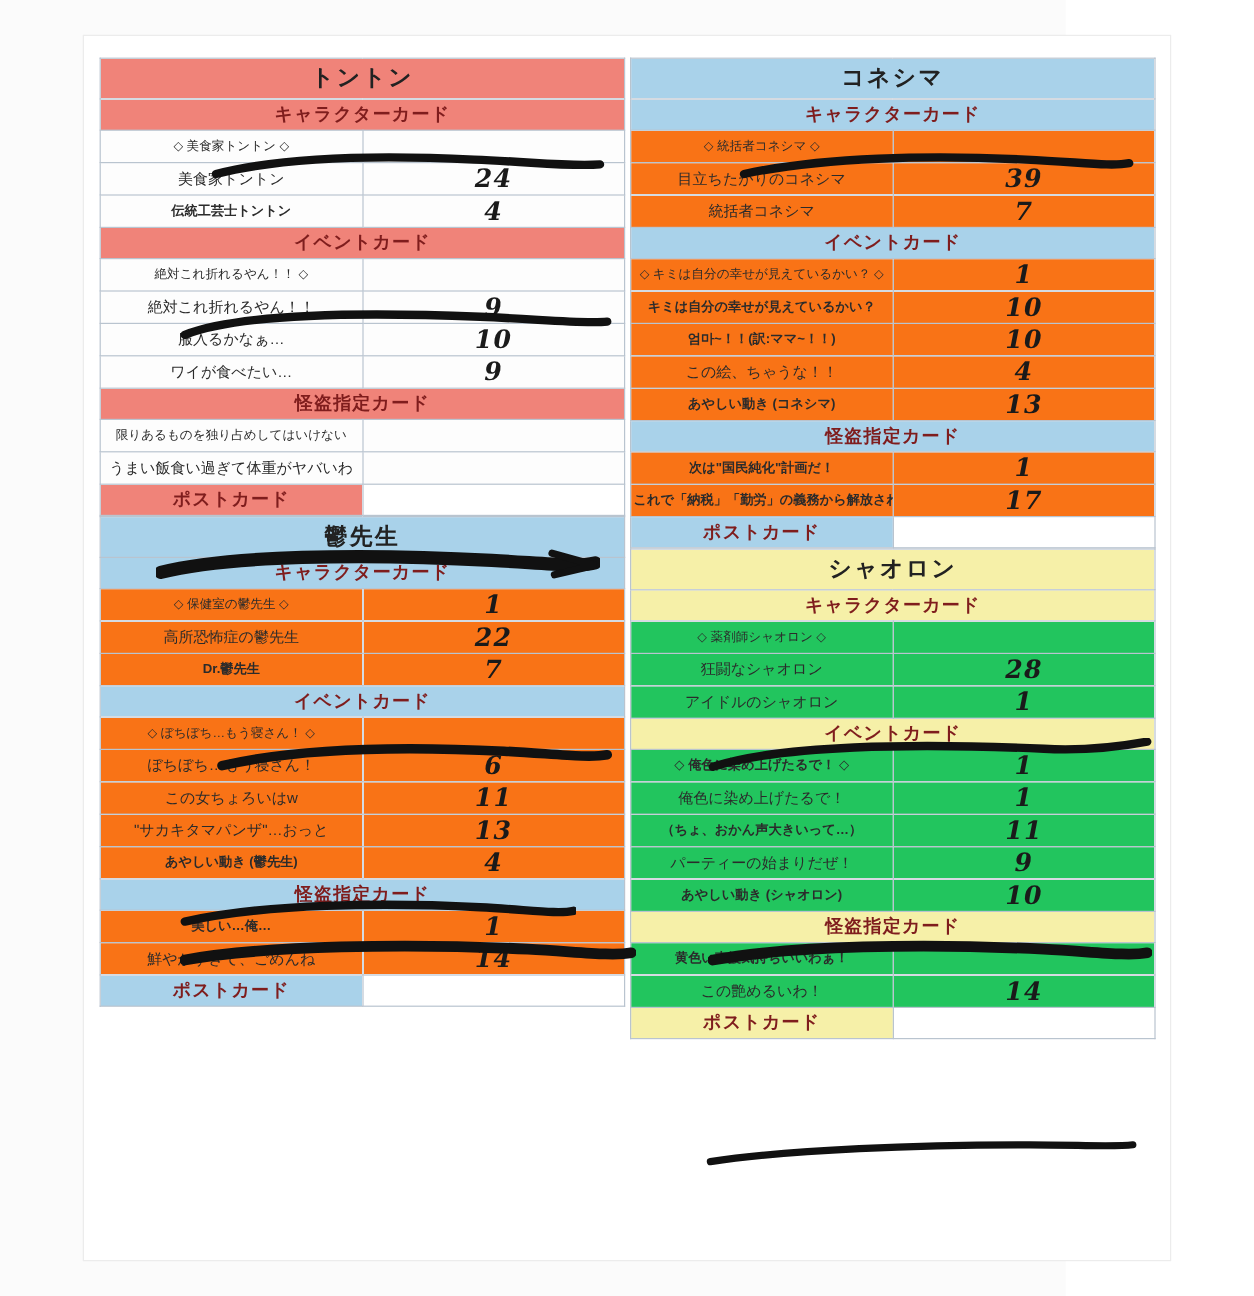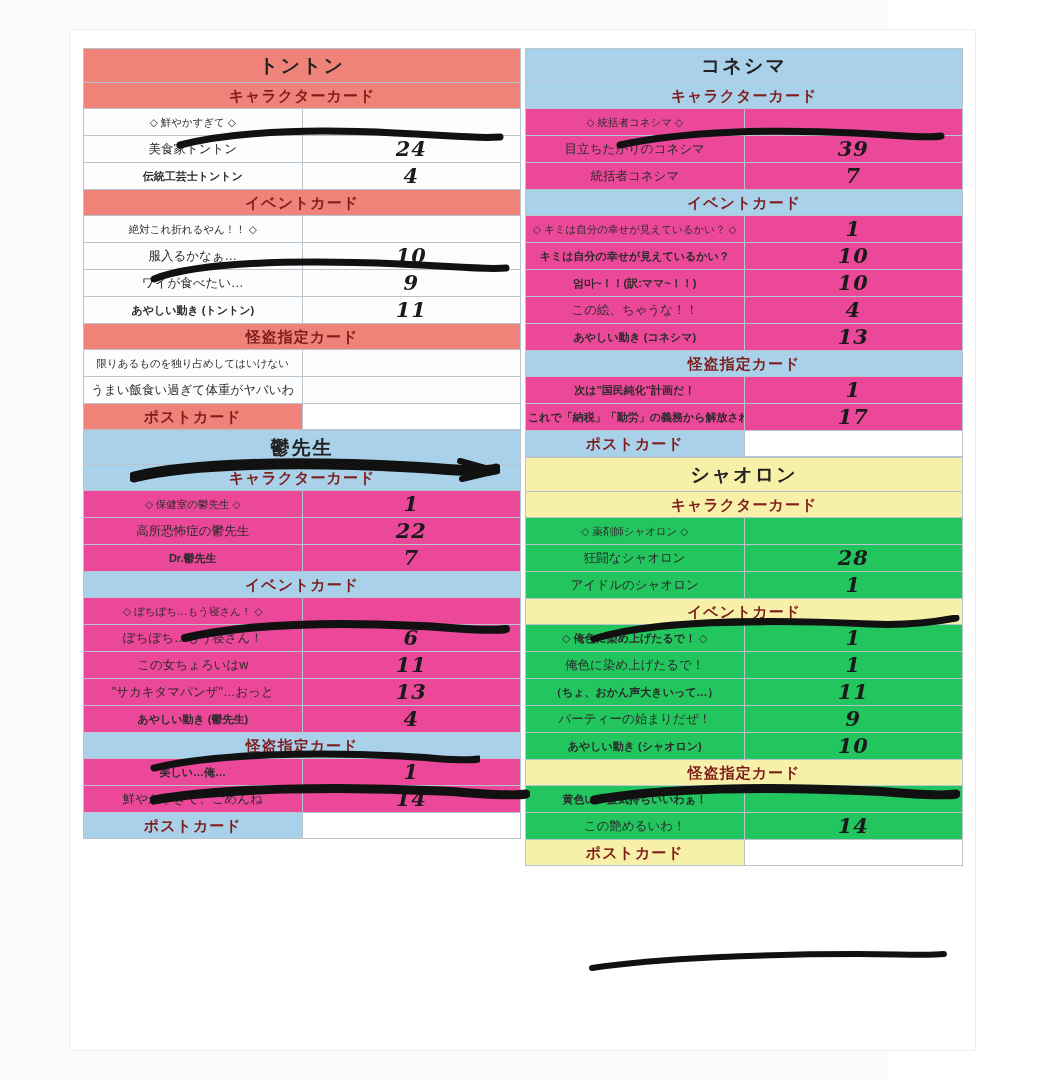--- a/index.html
+++ b/index.html
@@ -43,21 +43,21 @@
   }
   .hdr-sec td{
     height:25px;line-height:25px;
     font-size:15px;font-weight:bold;color:#7f1d1d;
     letter-spacing:1px;
   }
   .red{background:#f08379;}
   .blue{background:#a9d2ea;}
   .yellow{background:#f6f0a8;}
   .rowlight{background:#fdfdfd;}
-  .rowtint{background:#ec4899;}
+  .rowtint{background:#f97316;}
   .rowtint2{background:#22c55e;}
   .small{font-size:11px;font-weight:bold;}
   .tiny{font-size:10.5px;}
 
   
   .hand{
     font-family:"DejaVu Serif","Liberation Serif",serif;
     font-size:21px;
     color:#1a1a1a;
     font-style:italic;
@@ -82,50 +82,50 @@
 
         <table>
           <tbody>
               <tr class="hdr-main">
             <td class="red" colspan="2">トントン</td>
           </tr>
           <tr class="hdr-sec">
             <td class="red" colspan="2">キャラクターカード</td>
           </tr>
           <tr class="rowlight">
-            <td class="lbl tiny">◇ 鮮やかすぎて ◇</td>
+            <td class="lbl tiny">◇ 美食家トントン ◇</td>
             <td class="num hand"></td>
           </tr>
           <tr class="rowlight">
             <td class="lbl">美食家トントン</td>
             <td class="num hand">24</td>
           </tr>
           <tr class="rowlight">
             <td class="lbl small">伝統工芸士トントン</td>
             <td class="num hand">4</td>
           </tr>
 
           <tr class="hdr-sec">
             <td class="red" colspan="2">イベントカード</td>
           </tr>
           <tr class="rowlight">
             <td class="lbl tiny">絶対これ折れるやん！！ ◇</td>
             <td class="num hand"></td>
           </tr>
           <tr class="rowlight">
+            <td class="lbl">絶対これ折れるやん！！</td>
+            <td class="num hand">9</td>
+          </tr>
+          <tr class="rowlight">
             <td class="lbl">服入るかなぁ…</td>
             <td class="num hand">10</td>
           </tr>
           <tr class="rowlight">
             <td class="lbl">ワイが食べたい…</td>
             <td class="num hand">9</td>
-          </tr>
-          <tr class="rowlight">
-            <td class="lbl small">あやしい動き (トントン)</td>
-            <td class="num hand">11</td>
           </tr>
 
           <tr class="hdr-sec">
             <td class="red" colspan="2">怪盗指定カード</td>
           </tr>
           <tr class="rowlight">
             <td class="lbl tiny">限りあるものを独り占めしてはいけない</td>
             <td class="num hand"></td>
           </tr>
           <tr class="rowlight">

